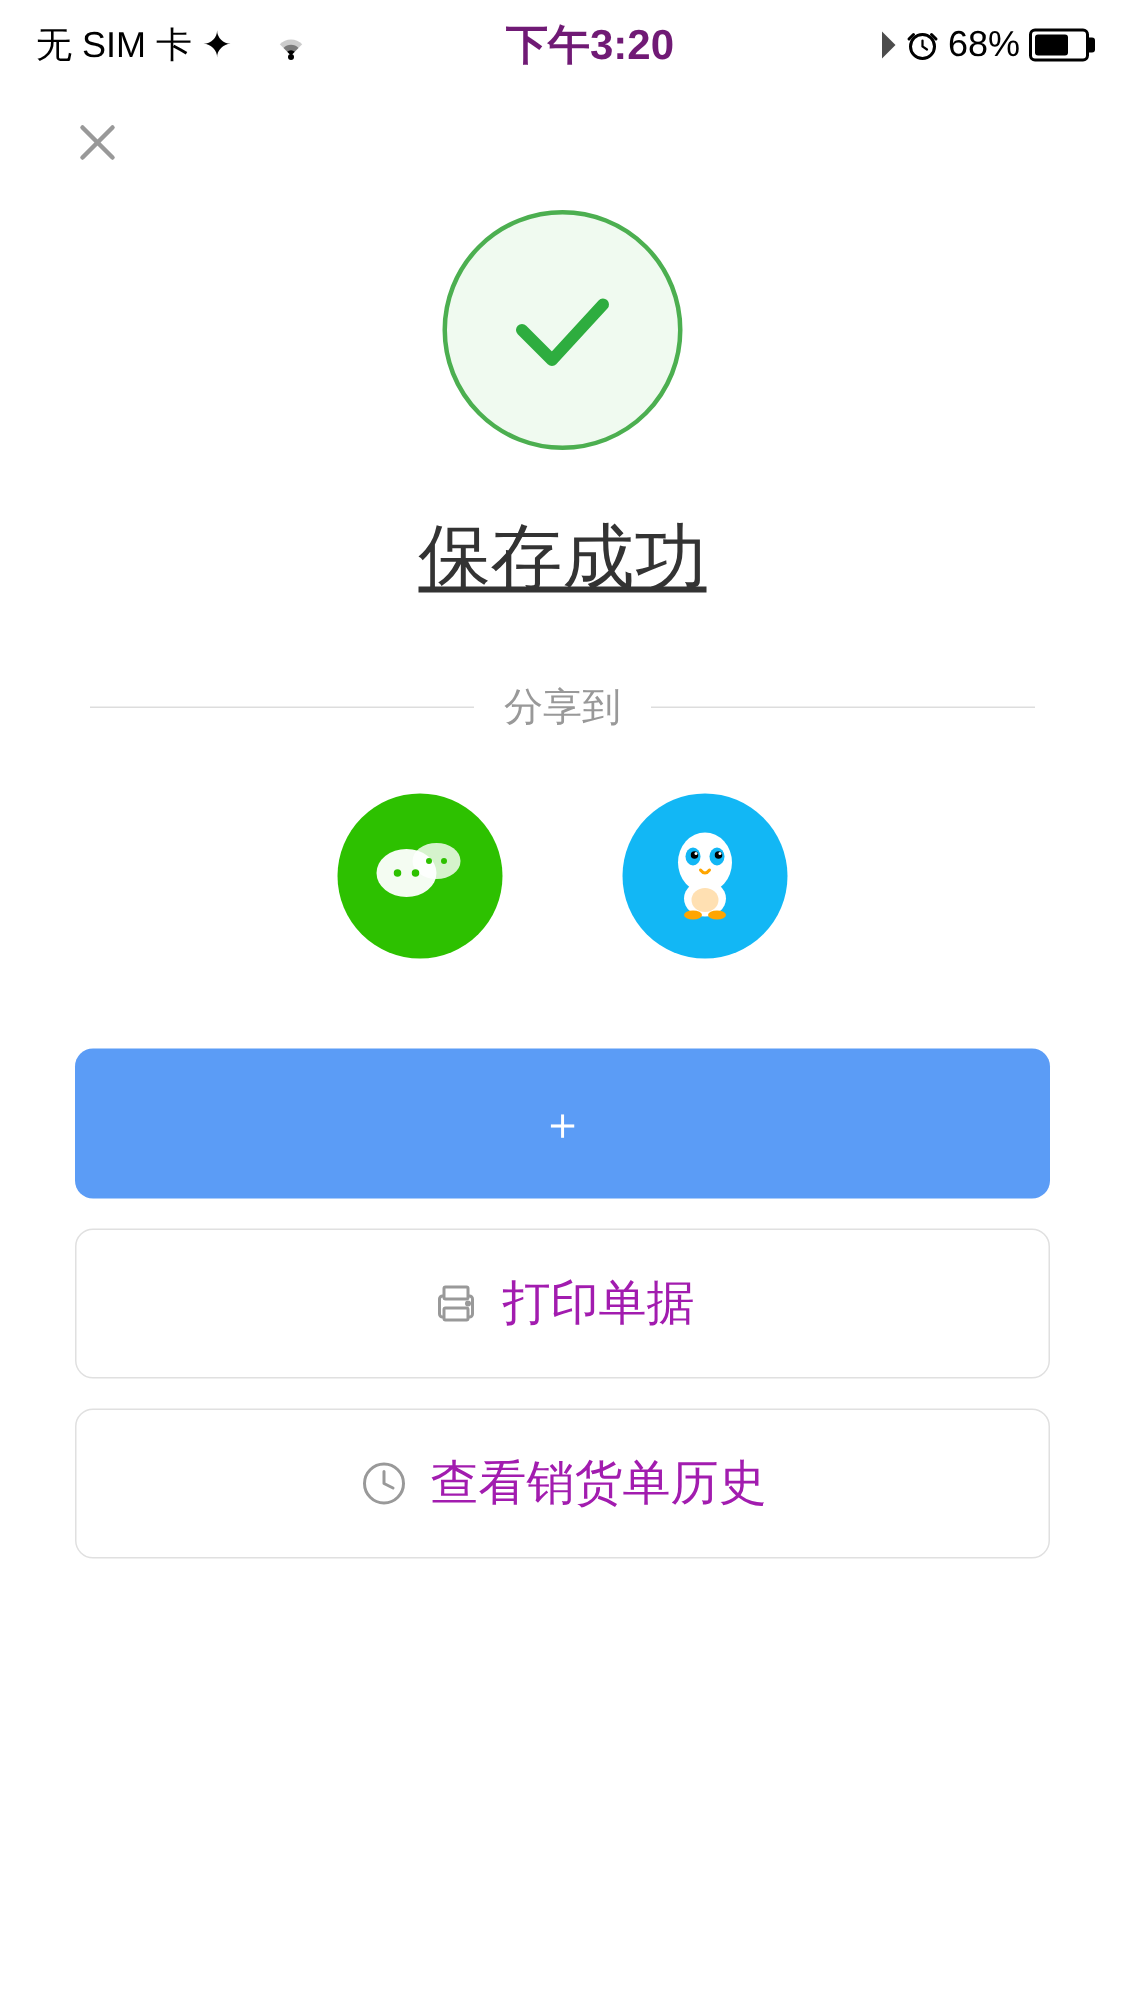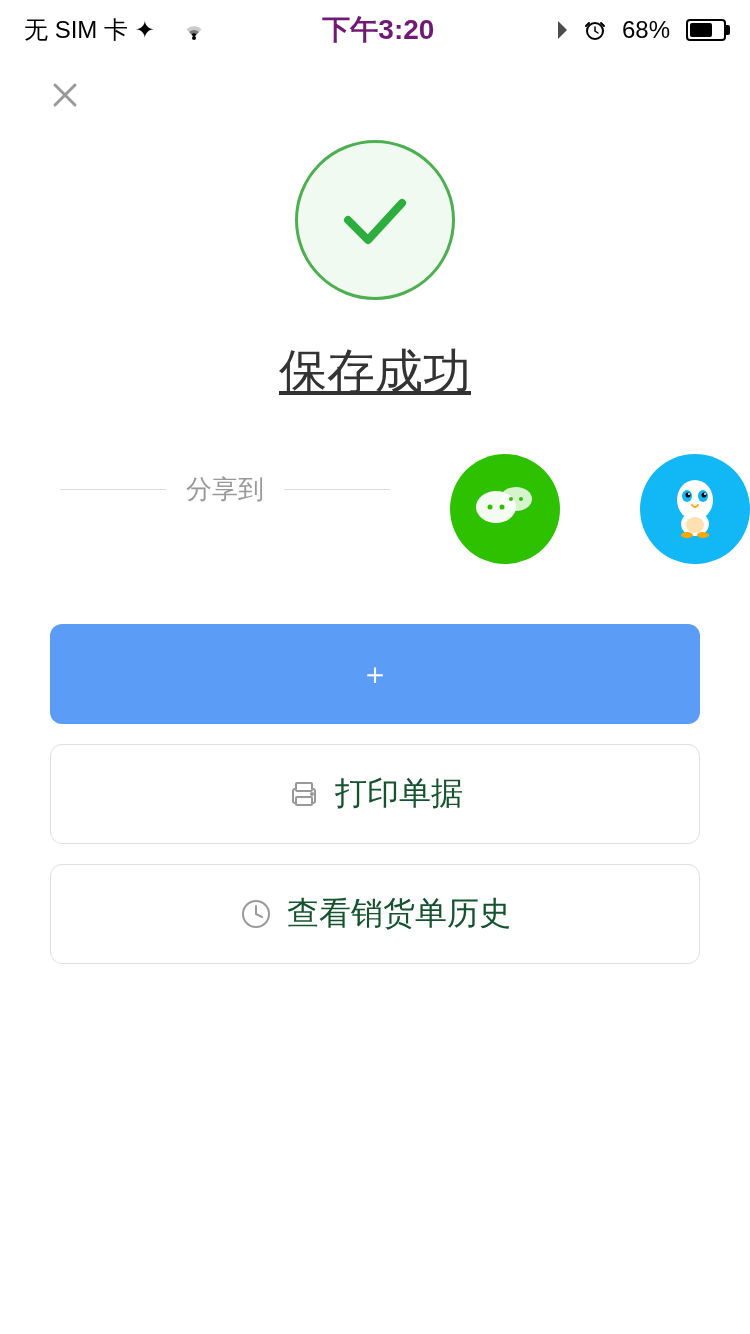--- a/index.html
+++ b/index.html
@@ -35,21 +35,21 @@
 
     .status-center {
       font-size: 28px;
       font-weight: 600;
       color: #701a75;
     }
 
     .status-right {
       display: flex;
       align-items: center;
-      gap: 16px;
+      gap: 6px;
       font-size: 24px;
       color: #000;
     }
 
     .battery-container {
       display: flex;
       align-items: center;
       gap: 4px;
     }
 
@@ -134,21 +134,21 @@
       color: #333;
       margin-bottom: 50px;
       text-decoration: underline;
     }
 
     
     .share-section {
       width: 100%;
       position: relative;
       display: flex;
-      flex-direction: row;
+      flex-direction: column;
       align-items: center;
       margin-bottom: 60px;
       text-align: right;
     }
 
     .share-divider {
       width: 100%;
       display: flex;
       align-items: center;
       gap: 20px;
@@ -219,21 +219,21 @@
       height: 100px;
       background: #fff;
       border: 1px solid #e0e0e0;
       border-radius: 12px;
       display: flex;
       align-items: center;
       justify-content: center;
       gap: 14px;
       cursor: pointer;
       font-size: 32px;
-      color: #14532d;
+      color: #a21caf;
     }
 
     .btn-icon {
       font-size: 30px;
     }
   </style>
 </head>
 <body>
 
 <div class="status-bar">

